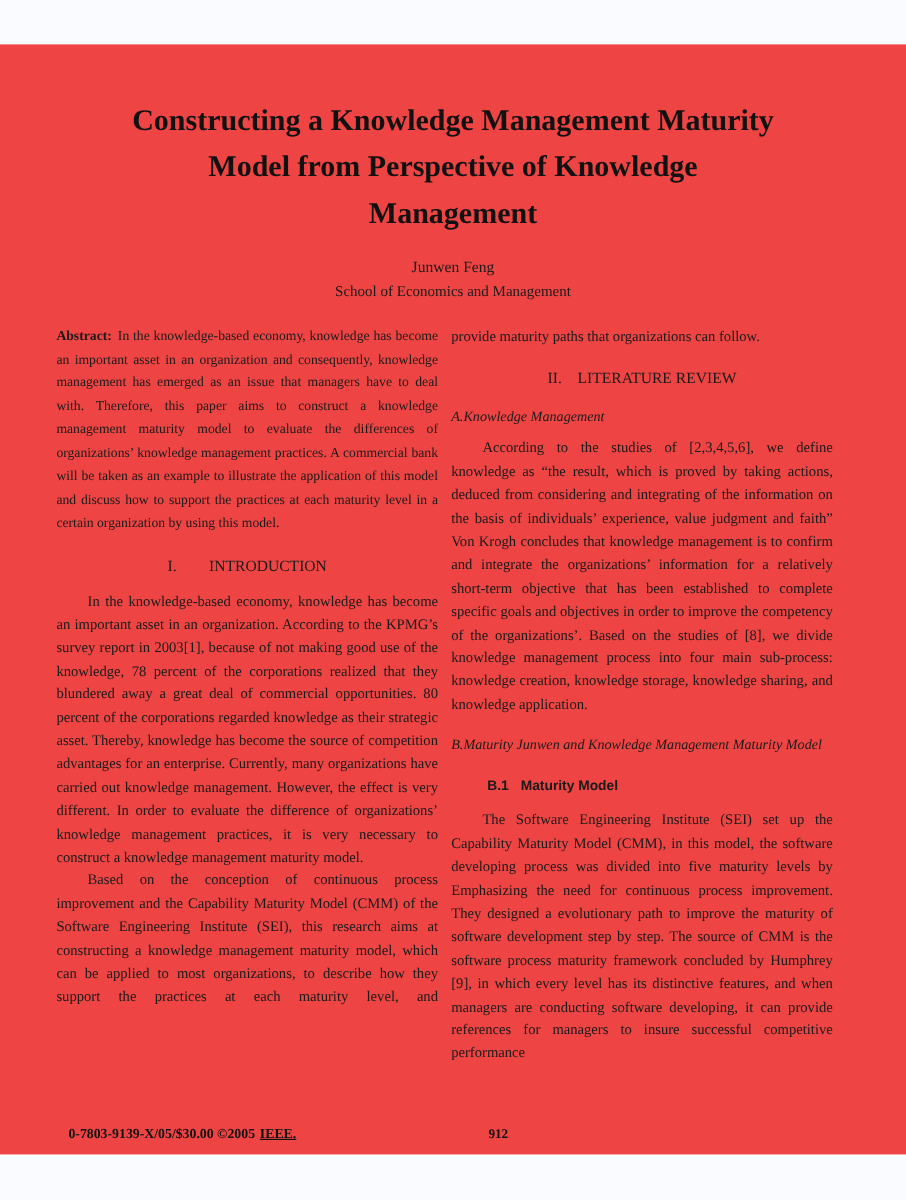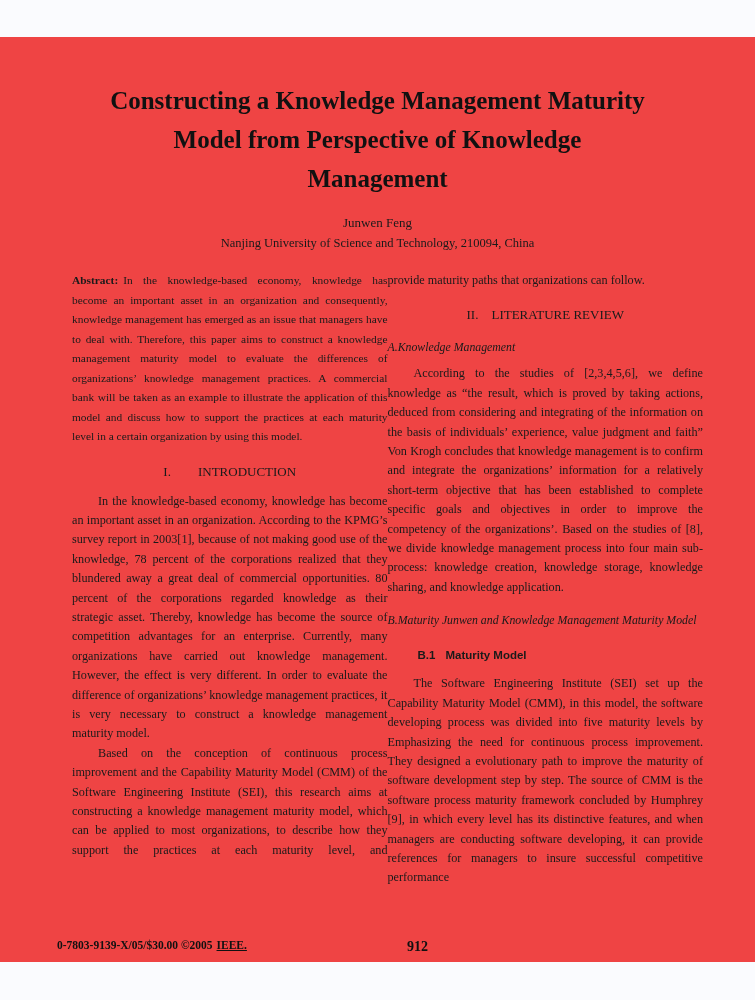--- a/index.html
+++ b/index.html
@@ -22,21 +22,22 @@
     text-align:center;
     font-weight:bold;
     font-size:25px;
     line-height:39px;
     color:#111;
   }
   .byline { margin-top:14px; text-align:center; font-size:13px; line-height:21px; }
   .affil  { text-align:center; font-size:12.5px; line-height:20px; }
   .columns {
     display:flex;
-    margin:18px 52px 0 72px;
+    margin:18px 52px 0 47px;
+    gap:11px;
   }
   .col {
     width:318px;
     font-size:12.2px;
     line-height:19.4px;
     text-align:justify;
   }
   .abstract { font-size:11.4px; line-height:19.5px; margin:0; }
   .abstract .label { font-weight:bold; margin-right:5px; }
   .sec-head {
@@ -69,37 +70,37 @@
   .subsec-b1 .b1num { margin-right:10px; }
   .footer-line {
     position:absolute; top:939px; left:57px;
     font-weight:bold; font-size:11.5px;
     color:#111;
   }
   .footer-line .prefix { margin-right:4px; }
   .footer-line .ieee { text-decoration:underline; }
   .page-num {
     position:absolute; top:939px; left:407px;
-    font-weight:bold; font-size:14px;
+    font-weight:bold; font-size:11px;
     color:#111;
   }
 </style>
 </head>
 <body>
 
 <div class="page">
 
   <div class="title">
     <div>Constructing a Knowledge Management Maturity</div>
     <div>Model from Perspective of Knowledge</div>
     <div>Management</div>
   </div>
 
   <div class="byline">Junwen Feng</div>
-  <div class="affil">Nanjing University of Science and Technology, 210094, China</div>
+  <div class="affil">School of Economics and Management</div>
 
   <div class="columns">
 
     <div class="col">
       <p class="abstract">
         <span class="label">Abstract:</span><span>In the knowledge-based economy, knowledge has become an important asset in an organization and consequently, knowledge management has emerged as an issue that managers have to deal with. Therefore, this paper aims to construct a knowledge management maturity model to evaluate the differences of organizations’ knowledge management practices. A commercial bank will be taken as an example to illustrate the application of this model and discuss how to support the practices at each maturity level in a certain organization by using this model.</span>
       </p>
       <div class="sec-head">
         <span class="num-wide">I.</span><span>INTRODUCTION</span>
       </div>

